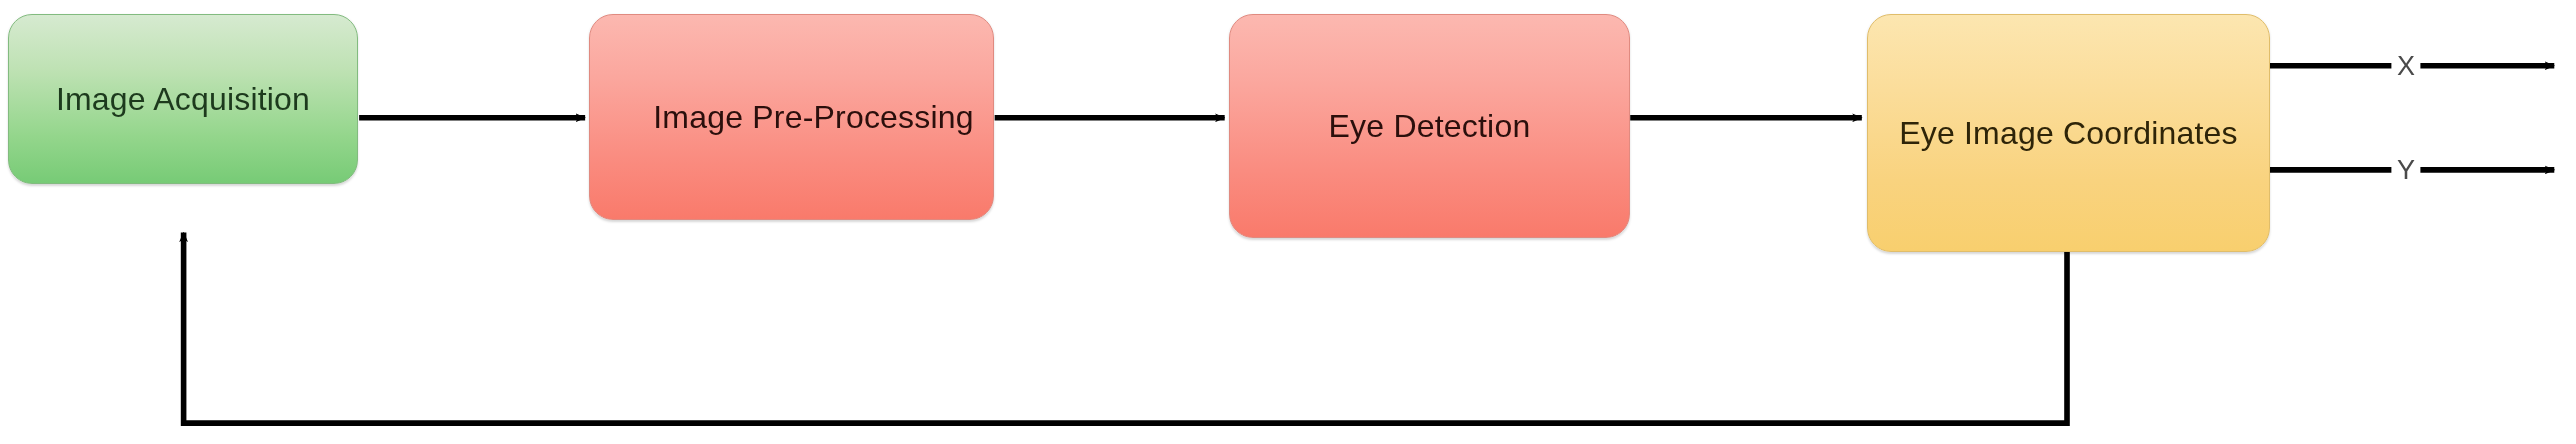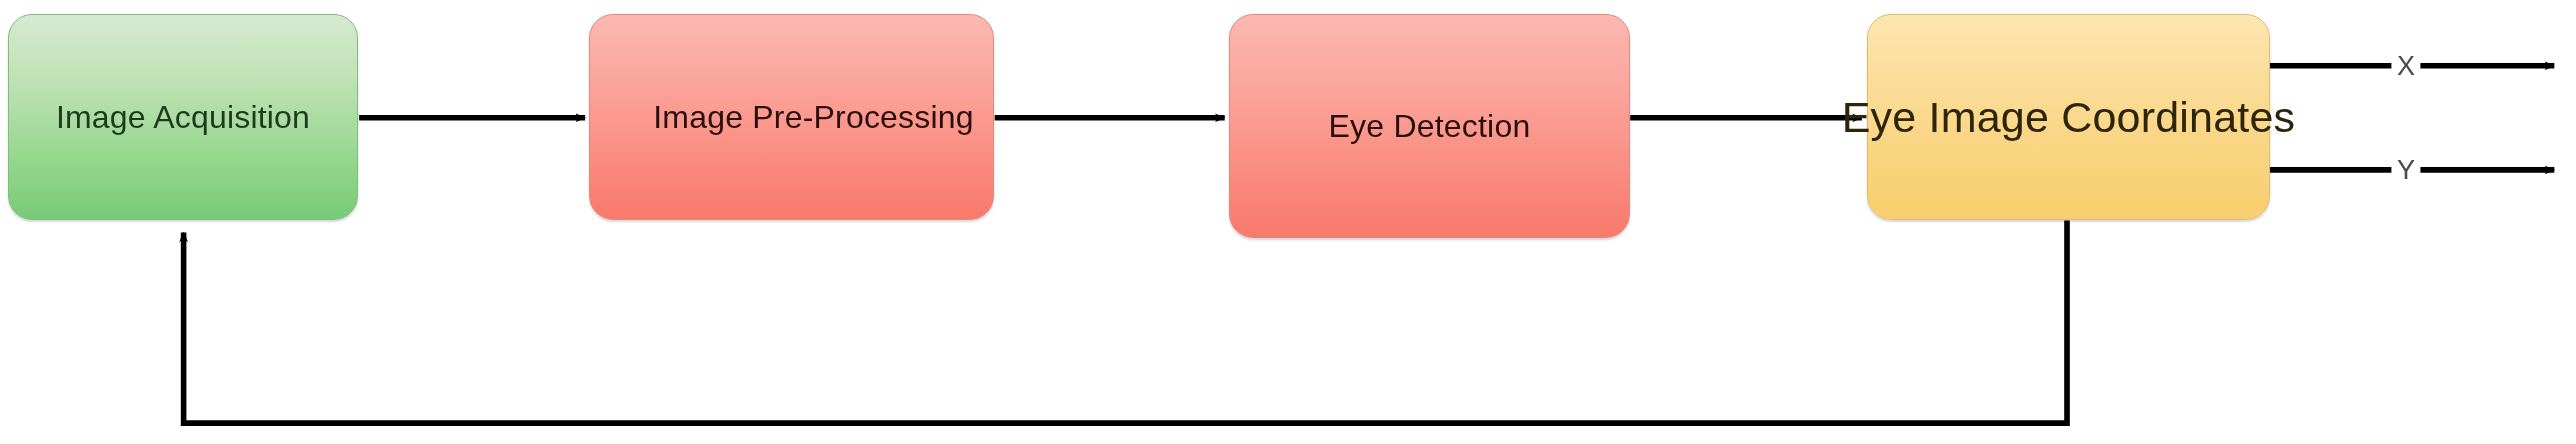--- a/index.html
+++ b/index.html
@@ -88,33 +88,33 @@
 
     <line x1="2033" y1="147" x2="2322" y2="147" stroke="#000000" stroke-width="7" marker-end="url(#arrowhead)"></line>
 
     <line x1="2830" y1="82" x2="3186" y2="82" stroke="#000000" stroke-width="7" marker-end="url(#arrowhead)"></line>
 
     <line x1="2830" y1="212" x2="3186" y2="212" stroke="#000000" stroke-width="7" marker-end="url(#arrowhead)"></line>
 
     <path d="M 2578 275 L 2578 528 L 228 528 L 228 290" fill="none" stroke="#000000" stroke-width="7" marker-end="url(#arrowhead)"></path>
   </svg>
 
-  <div class="node node-green" style="left:8px; top:14.4px; width:350px; height:206px; font-size:32px;">
+  <div class="node node-green" style="left:8px; top:14.4px; width:350px; height:170px; font-size:32px;">
     <span class="node-label">Image Acquisition</span>
   </div>
 
   <div class="node node-red" style="left:589px; top:14.4px; width:405px; height:206px; font-size:32px;padding-left:44px;">
     <span class="node-label">Image Pre-Processing</span>
   </div>
 
   <div class="node node-red" style="left:1229px; top:14.4px; width:401px; height:224px; font-size:32px;">
     <span class="node-label">Eye Detection</span>
   </div>
 
-  <div class="node node-yellow" style="left:1867px; top:14.4px; width:403px; height:206px; font-size:43px;">
+  <div class="node node-yellow" style="left:1867px; top:14.4px; width:403px; height:238px; font-size:32px;">
     <span class="node-label">Eye Image Coordinates</span>
   </div>
 
   <div class="edge-label" style="left:2406px; top:66px; font-size:27px;">X</div>
 
   <div class="edge-label" style="left:2406px; top:170px; font-size:27px;">Y</div>
 
 </div>
 
 

